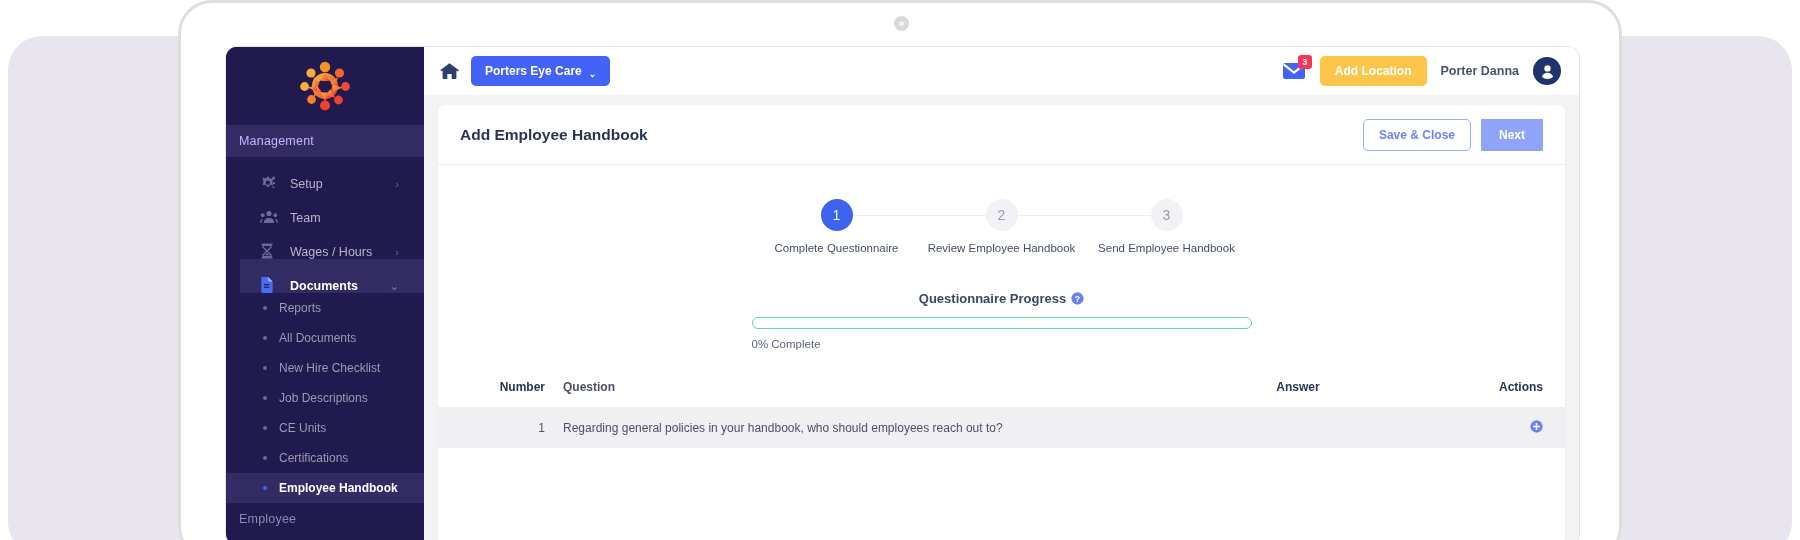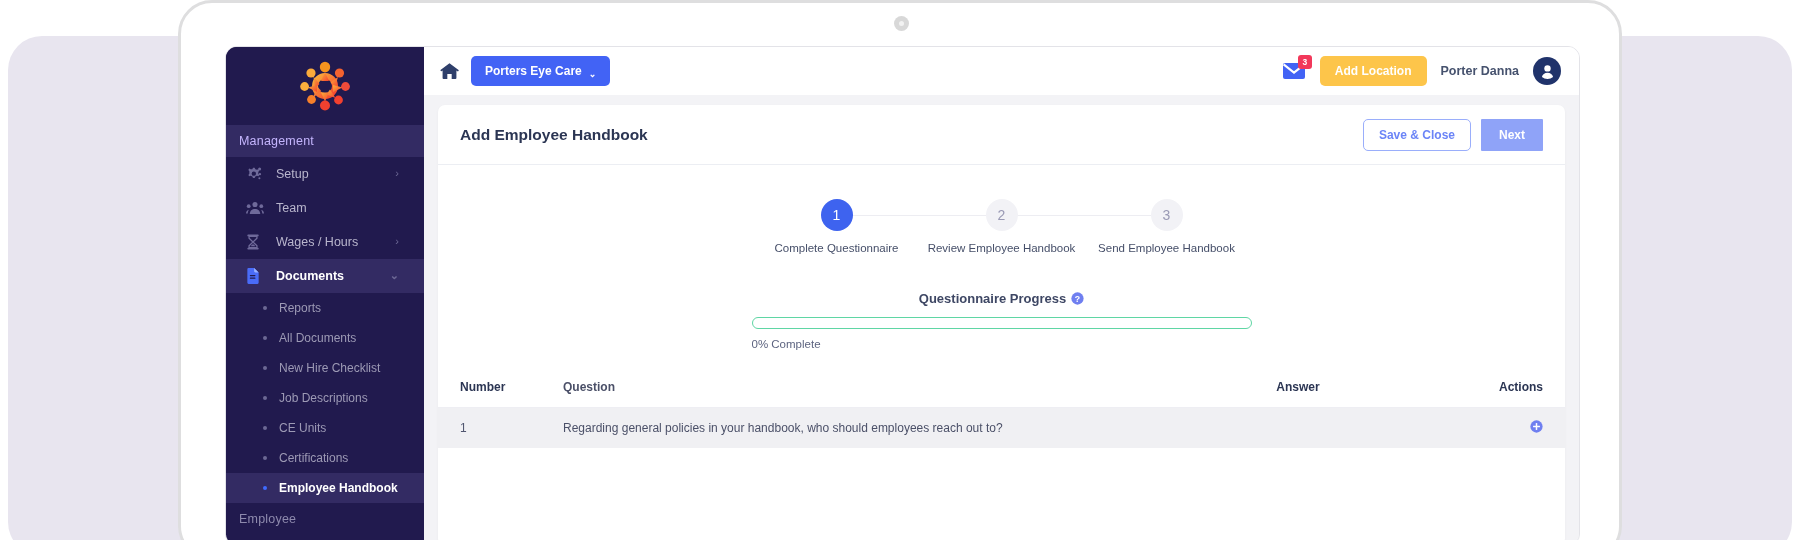--- a/index.html
+++ b/index.html
@@ -78,26 +78,27 @@
     background: #332b63;
     color: #c4b5fd;
     font-size: 12.5px;
     padding: 9px 0 9px 13px;
     letter-spacing: .2px;
   }
   .section-label.plain { background: #211a4e; color: #8e8aad; }
 
   .nav-item {
     display: flex;
-    align-items: center;
+    align-items: flex-end;
     height: 34px;
     padding: 0 25px 0 20px;
     font-size: 12.5px;
     color: #b9b6cd;
     cursor: pointer;
+    margin-left: 14px;
   }
   .nav-item .nav-ico {
     width: 20px; height: 16px;
     display: inline-flex; align-items: center; justify-content: flex-start;
     margin-right: 10px;
     color: #6f6a9a;
     flex: 0 0 20px;
   }
   .nav-item .nav-label { flex: 1 1 auto; white-space: nowrap; }
   .nav-item .chev {
@@ -288,21 +289,21 @@
   
   .q-table { margin-top: 30px; width: 100%; }
   .q-row {
     display: flex;
     align-items: center;
     padding: 0 22px;
     font-size: 12px;
   }
   .q-head { color: #2b3553; font-weight: bold; padding-bottom: 13px; border-bottom: 1px solid #eeeef3; }
   .q-body { background: #f0f0f3; padding-top: 12px; padding-bottom: 12px; }
-  .c-number { width: 85px; text-align: left; flex: 0 0 85px; }
+  .c-number { width: 85px; text-align: right; flex: 0 0 85px; }
   .c-question { flex: 1 1 auto; padding-left: 18px; color: #4b5068; }
   .c-answer { width: 230px; flex: 0 0 230px; text-align: center; }
   .c-actions { width: 130px; flex: 0 0 130px; text-align: right; }
   .q-body .c-number { color: #50566f; }
   .plus-ico { color: #6f7ff0; cursor: pointer; display: inline-flex; }
 </style>
 </head>
 <body>
 
 <div id="stage">

